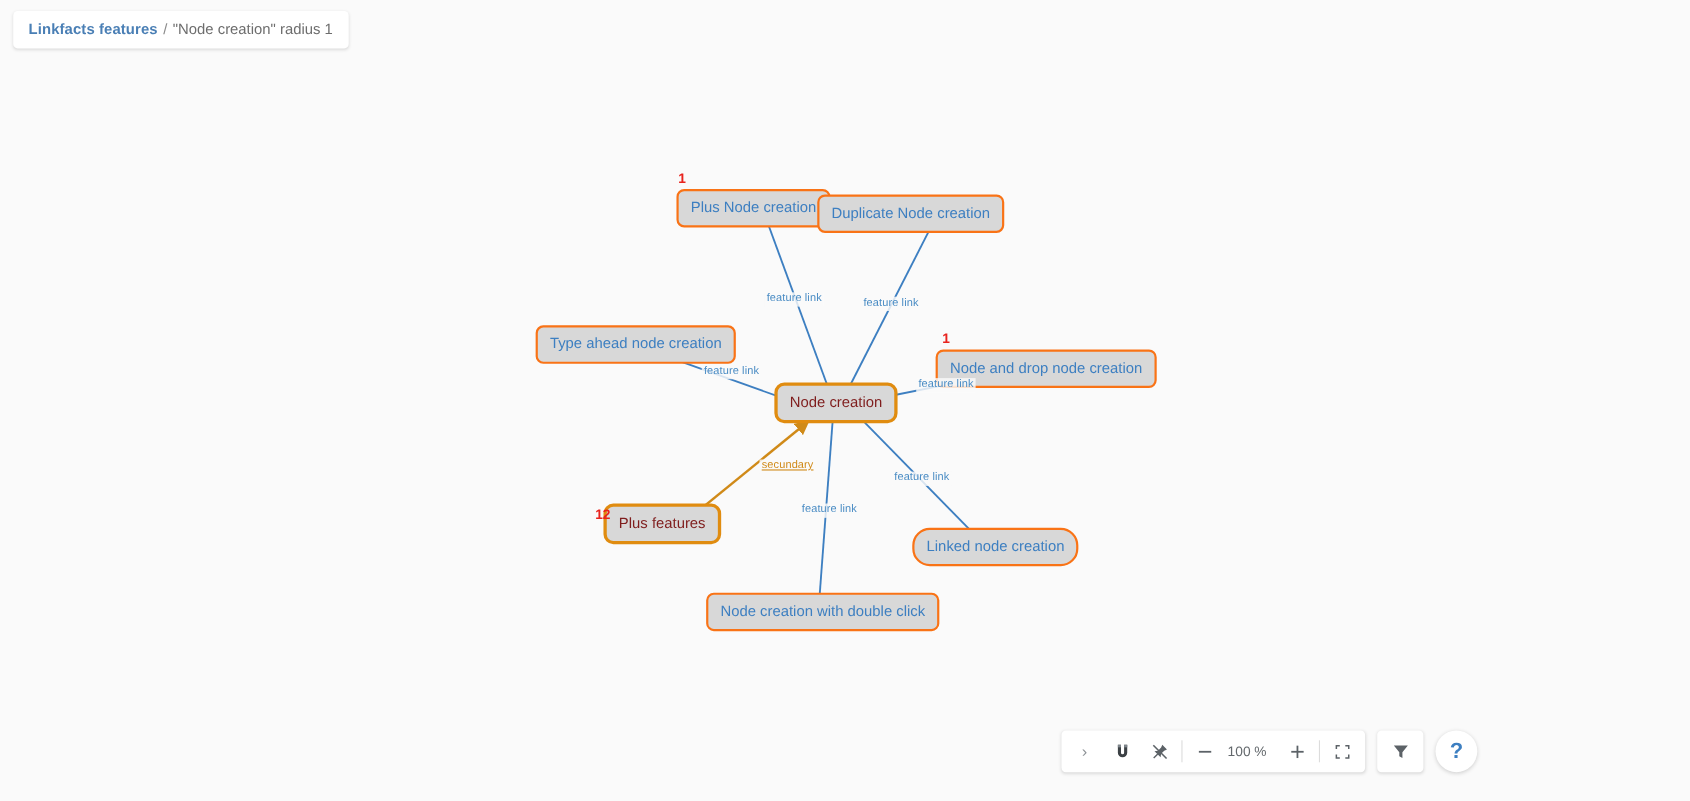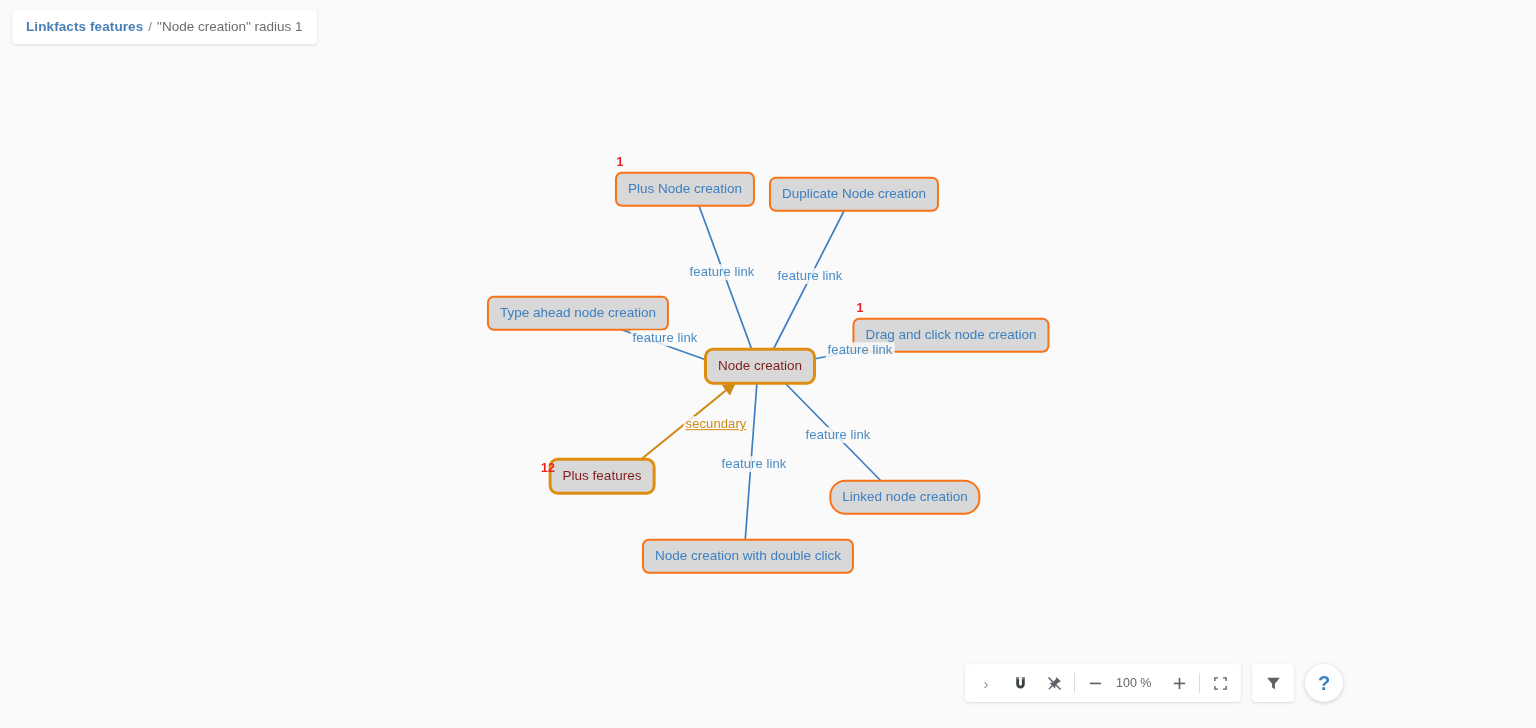--- a/index.html
+++ b/index.html
@@ -90,21 +90,21 @@
     font-size: 12.5px;
     font-weight: bold;
     transform: translate(-50%, -50%);
     white-space: nowrap;
   }
 
   .edge-label {
     position: absolute;
     background: rgba(250,250,250,0.82);
     color: #4a8cc4;
-    font-size: 13px;
+    font-size: 10px;
     line-height: 1.05;
     padding: 1px 2px;
     transform: translate(-50%, -50%);
     white-space: nowrap;
     letter-spacing: 0.1px;
   }
   .edge-label.accent {
     color: #d08a18;
   }
 
@@ -192,23 +192,23 @@
         <line x1="845" y1="209" x2="773" y2="350" stroke="#3d7fc1" stroke-width="1.7"></line>
         <line x1="614" y1="327" x2="712" y2="362" stroke="#3d7fc1" stroke-width="1.7"></line>
         <line x1="874" y1="347" x2="809" y2="360" stroke="#3d7fc1" stroke-width="1.7"></line>
         <line x1="784" y1="382" x2="884" y2="484" stroke="#3d7fc1" stroke-width="1.7"></line>
         <line x1="757" y1="382" x2="745" y2="543" stroke="#3d7fc1" stroke-width="1.7"></line>
         <line x1="633" y1="466" x2="735" y2="383" stroke="#d08a18" stroke-width="2.2" marker-end="url(#arrow-orange)"></line>
       </svg>
     <div id="nodes-layer">
         <div class="node" style="left: 685px; top: 189px;">Plus Node creation</div>
         <div class="badge" style="left: 620px; top: 162px;">1</div>
-        <div class="node" style="left: 854px; top: 194px;">Duplicate Node creation</div>
+        <div class="node" style="left: 828px; top: 194px;">Duplicate Node creation</div>
         <div class="node" style="left: 578px; top: 313px;">Type ahead node creation</div>
-        <div class="node" style="left: 951px; top: 335px;">Drag and click node creation</div>
+        <div class="node" style="left: 951px; top: 335px;">Node and drop node creation</div>
         <div class="badge" style="left: 860px; top: 308px;">1</div>
         <div class="node accent" style="left: 760px; top: 366px;">Node creation</div>
         <div class="node accent" style="left: 602px; top: 476px;">Plus features</div>
         <div class="badge" style="left: 548px; top: 468px;">12</div>
         <div class="node" style="left: 905px; top: 497px; border-radius: 16px;">Linked node creation</div>
         <div class="node" style="left: 748px; top: 556px;">Node creation with double click</div>
       </div>
     <div id="labels-layer">
         <div class="edge-label" style="left: 722px; top: 272px;">feature link</div>
         <div class="edge-label" style="left: 810px; top: 276px;">feature link</div>

